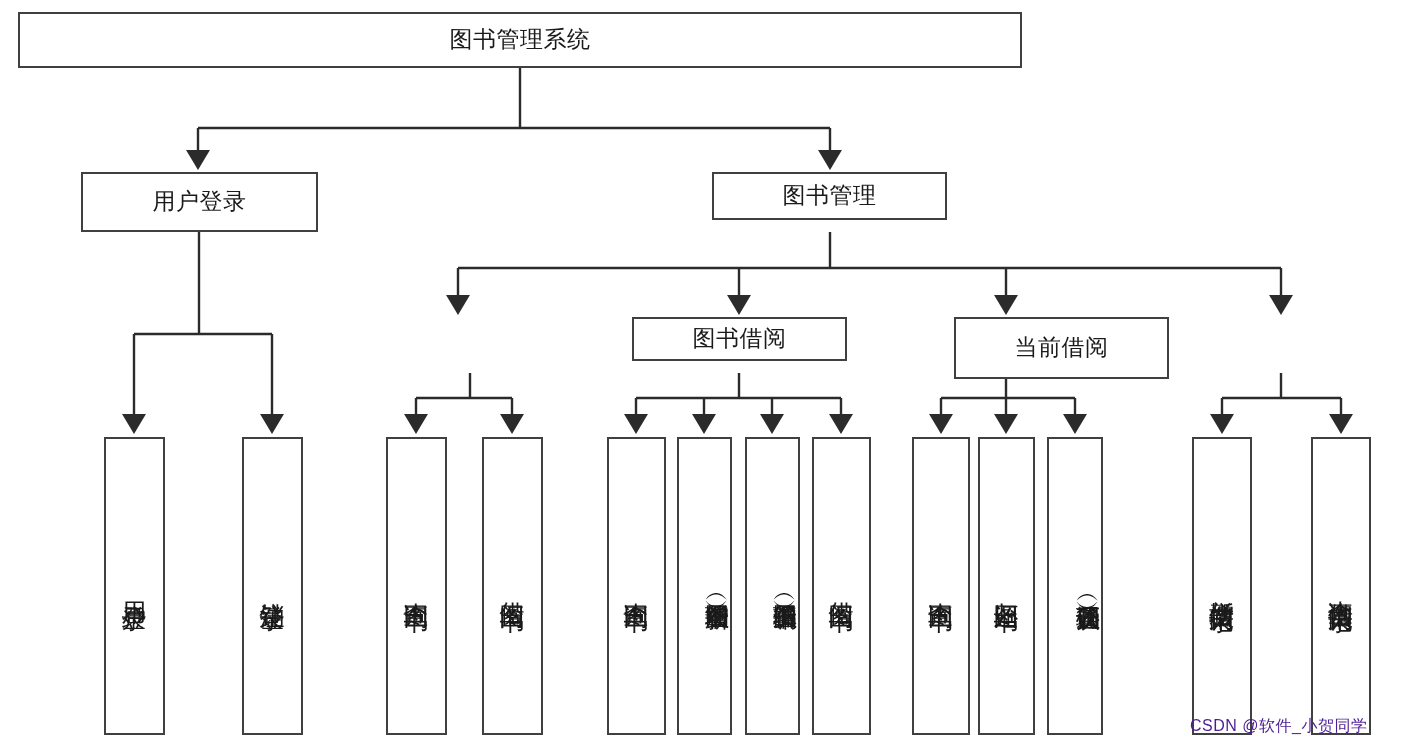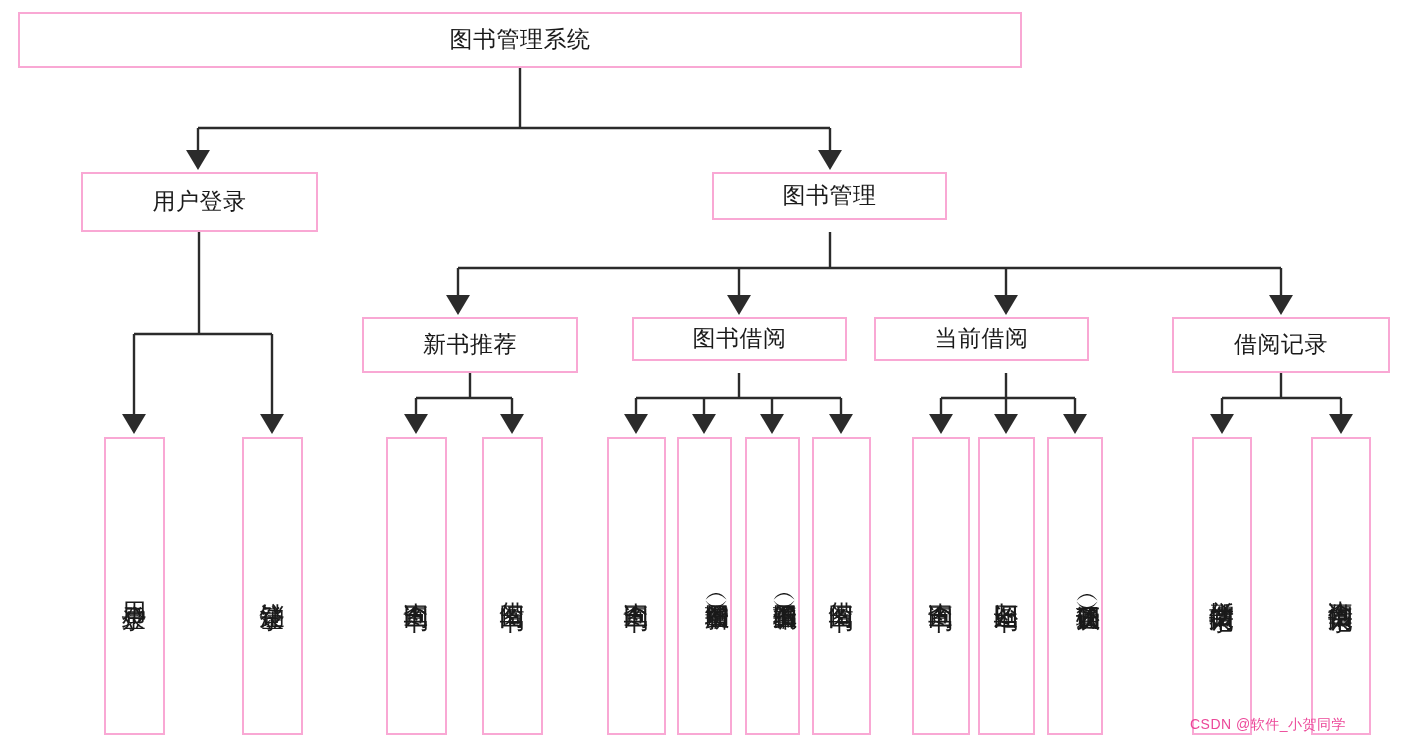--- a/index.html
+++ b/index.html
@@ -23,21 +23,21 @@
     left: 0;
     top: 0;
     width: 1405px;
     height: 747px;
     pointer-events: none;
   }
   .node {
     position: absolute;
     box-sizing: border-box;
     background: #ffffff;
-    border: 2px solid #f9a8d4;
+    border: 2px solid #404040;
     display: flex;
     align-items: center;
     justify-content: center;
     text-align: left;
     line-height: 1.12;
     color: #1a1a1a;
   }
   .node.horiz {
     font-size: 23px;
     letter-spacing: 0.5px;
@@ -64,22 +64,22 @@
     align-items: flex-start;
     justify-content: center;
     padding-top: 6px;
   }
   .node-label {
     display: block;
     white-space: nowrap;
   }
   .watermark {
     position: absolute;
-    font-size: 14px;
-    color: #ec4899;
+    font-size: 16px;
+    color: #4c1d95;
     white-space: nowrap;
     letter-spacing: 0.5px;
   }
 </style>
 </head>
 <body>
 
 <div id="canvas">
 
   <svg class="wires" viewBox="0 0 1405 747">
@@ -136,31 +136,25 @@
     <span class="node-label">图书管理系统</span>
   </div>
 
   <div class="node horiz" style="left:81px; top:172px; width:237px; height:60px;">
     <span class="node-label">用户登录</span>
   </div>
   <div class="node horiz" style="left:712px; top:172px; width:235px; height:48px;">
     <span class="node-label">图书管理</span>
   </div>
 
-  <div class="node horiz" style="left:362px; top:317px; width:216px; height:56px;">
-    <span class="node-label">新书推荐</span>
-  </div>
   <div class="node horiz" style="left:632px; top:317px; width:215px; height:44px;">
     <span class="node-label">图书借阅</span>
   </div>
-  <div class="node horiz" style="left:874px; top:317px; width:215px; height:44px;">
+  <div class="node horiz" style="left:954px; top:317px; width:215px; height:62px;">
     <span class="node-label">当前借阅</span>
-  </div>
-  <div class="node horiz" style="left:1172px; top:317px; width:218px; height:56px;">
-    <span class="node-label">借阅记录</span>
   </div>
 
   <div class="node vert" style="left:104px; top:437px; width:61px; height:298px;">
     <span class="node-label">用户登录</span>
   </div>
   <div class="node vert" style="left:242px; top:437px; width:61px; height:298px;">
     <span class="node-label">注销登录</span>
   </div>
 
   <div class="node vert" style="left:386px; top:437px; width:61px; height:298px;">

